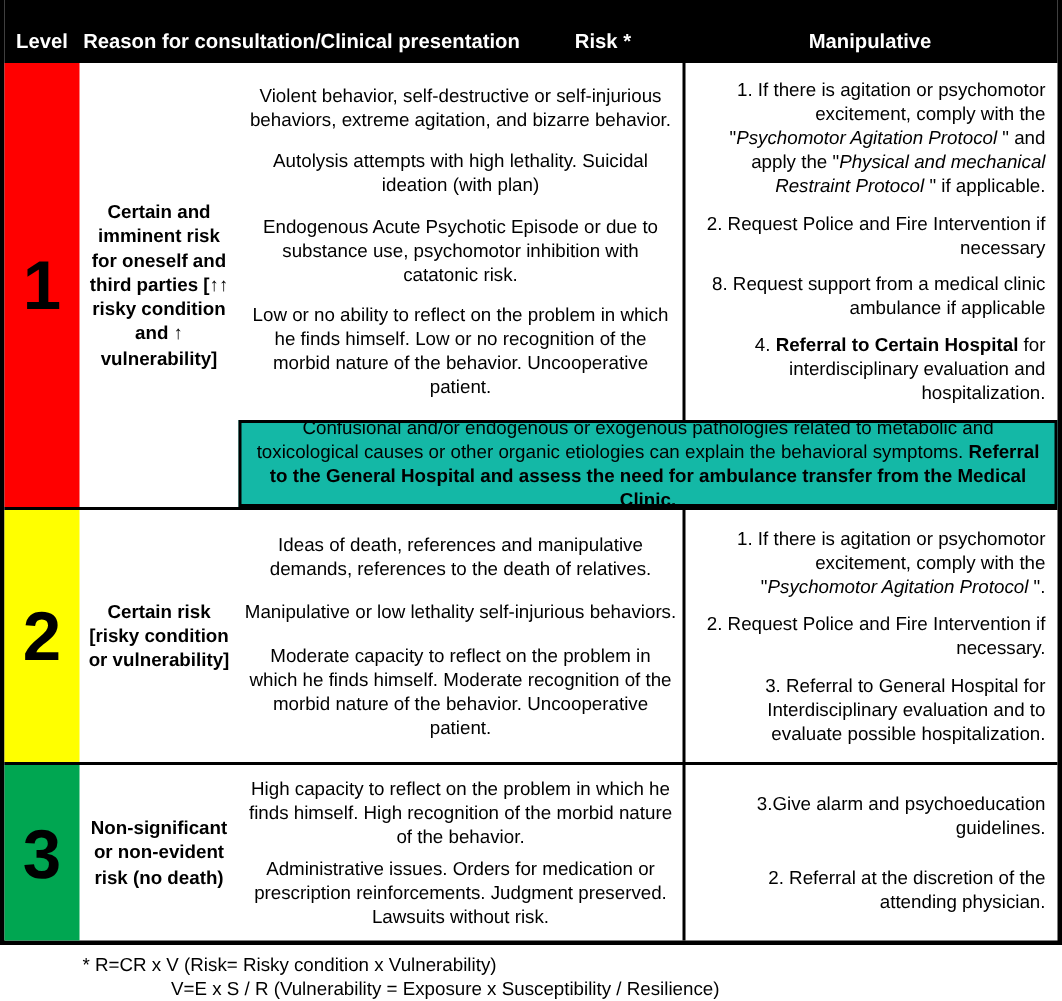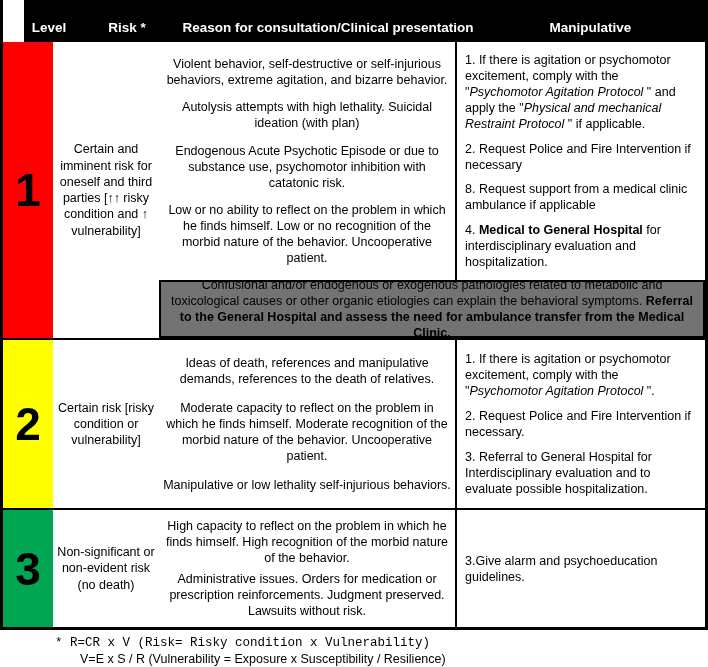--- a/index.html
+++ b/index.html
@@ -4,21 +4,21 @@
 <style>
   * { box-sizing: border-box; margin: 0; padding: 0; }
   html, body { width: 708px; background: #ffffff; }
   body { font-family: "Liberation Sans", sans-serif; color: #000; }
 
   .sheet { width: 708px; height: 667px; position: relative; }
 
   .tbl { width: 708px; border-left: 3px solid #000; border-right: 3px solid #000; border-bottom: 3px solid #000; }
 
   
-  .thead { display: flex; height: 42px; background: #000000; color: #ffffff; margin-left: 21px; }
+  .thead { display: flex; height: 42px; background: #000000; color: #ffffff; }
   .thead .hcell { display: flex; align-items: flex-end; justify-content: center;
                   font-weight: bold; font-size: 13.5px; line-height: 1.25;
                   padding-bottom: 5px; text-align: center; }
   .c-level  { width: 50px; }
   .c-risk   { width: 106px; }
   .c-reason { width: 296px; }
   .c-interv { flex: 1; }
 
   
   .trow { display: flex; }
@@ -27,111 +27,112 @@
   .row2 { height: 170px; }
   .row3 { height: 119px; }
 
   .level-cell { width: 50px; display: flex; align-items: center; justify-content: center;
                 font-weight: bold; font-size: 46px; }
   .bg-red    { background: #FF0000; }
   .bg-yellow { background: #FFFF00; }
   .bg-green  { background: #00A651; }
 
   .risk-cell { width: 106px; display: flex; align-items: center; justify-content: center;
-               text-align: center; font-weight: normal; font-size: 12.5px; line-height: 1.3;
+               text-align: center; font-weight: bold; font-size: 12.5px; line-height: 1.3;
                padding: 2px 3px; }
 
   .main-wrap { flex: 1; display: flex; flex-direction: column; }
   .main-cols { display: flex; flex: 1; min-height: 0; }
 
   .reason-col { width: 296px; display: flex; flex-direction: column; justify-content: space-evenly;
                 text-align: center; font-size: 12.5px; line-height: 1.28; padding: 2px 4px; }
   .interv-col { flex: 1; border-left: 2px solid #000;
                 display: flex; flex-direction: column; justify-content: space-evenly;
-                text-align: left; font-size: 12.5px; line-height: 1.28; padding: 2px 8px; }
+                text-align: right; font-size: 12.5px; line-height: 1.28; padding: 2px 8px; }
 
   .reason-col p, .interv-col p { margin: 0; }
   .it { font-style: italic; }
   .bd { font-weight: bold; }
 
-  .note-band { height: 58px; background: #737373; border: 2px solid #000;
+  .note-band { height: 58px; background: #14b8a6; border: 2px solid #000;
                display: flex; align-items: center; justify-content: center;
                text-align: center; font-size: 12.5px; line-height: 1.3; padding: 2px 8px; }
 
   
   .row2 .reason-col, .row3 .reason-col,
   .row2 .interv-col, .row3 .interv-col { height: 100%; }
 
   
   .footnote { height: 37px; padding-top: 6px; font-size: 12.5px; line-height: 1.25; }
-  .footnote .fl1 { padding-left: 55px; font-family: Liberation Mono, monospace; }
-  .footnote .fl2 { padding-left: 80px; }
+  .footnote .fl1 { padding-left: 55px; }
+  .footnote .fl2 { padding-left: 114px; }
 </style>
 </head>
 <body>
 
 <div class="sheet">
 
   <div class="tbl">
 
     <div class="thead">
       <div class="hcell c-level">Level</div>
+      <div class="hcell c-reason">Reason for consultation/Clinical presentation</div>
       <div class="hcell c-risk">Risk *</div>
-      <div class="hcell c-reason">Reason for consultation/Clinical presentation</div>
       <div class="hcell c-interv">Manipulative</div>
     </div>
 
     <div class="trow row1">
       <div class="level-cell bg-red">1</div>
       <div class="risk-cell">Certain and imminent risk for oneself and third parties [↑↑ risky condition and ↑ vulnerability]</div>
       <div class="main-wrap">
         <div class="main-cols">
           <div class="reason-col">
             <p>Violent behavior, self-destructive or self-injurious behaviors, extreme agitation, and bizarre behavior.</p>
             <p>Autolysis attempts with high lethality. Suicidal ideation (with plan)</p>
             <p>Endogenous Acute Psychotic Episode or due to substance use, psychomotor inhibition with catatonic risk.</p>
             <p>Low or no ability to reflect on the problem in which he finds himself. Low or no recognition of the morbid nature of the behavior. Uncooperative patient.</p>
           </div>
           <div class="interv-col">
             <p><span>1. If there is agitation or psychomotor excitement, comply with the "</span><span class="it">Psychomotor Agitation Protocol </span><span>" and apply the "</span><span class="it">Physical and mechanical Restraint Protocol </span><span>" if applicable.</span></p>
             <p>2. Request Police and Fire Intervention if necessary</p>
             <p>8. Request support from a medical clinic ambulance if applicable</p>
-            <p><span>4. </span><span class="bd">Medical to General Hospital</span><span> for interdisciplinary evaluation and hospitalization.</span></p>
+            <p><span>4. </span><span class="bd">Referral to Certain Hospital</span><span> for interdisciplinary evaluation and hospitalization.</span></p>
           </div>
         </div>
         <div class="note-band">
           <p><span>Confusional and/or endogenous or exogenous pathologies related to metabolic and toxicological causes or other organic etiologies can explain the behavioral symptoms. </span><span class="bd">Referral to the General Hospital and assess the need for ambulance transfer from the Medical Clinic.</span></p>
         </div>
       </div>
     </div>
 
     <div class="trow row2">
       <div class="level-cell bg-yellow">2</div>
       <div class="risk-cell">Certain risk [risky condition or vulnerability]</div>
       <div class="reason-col">
         <p>Ideas of death, references and manipulative demands, references to the death of relatives.</p>
+        <p>Manipulative or low lethality self-injurious behaviors.</p>
         <p>Moderate capacity to reflect on the problem in which he finds himself. Moderate recognition of the morbid nature of the behavior. Uncooperative patient.</p>
-        <p>Manipulative or low lethality self-injurious behaviors.</p>
       </div>
       <div class="interv-col">
         <p><span>1. If there is agitation or psychomotor excitement, comply with the "</span><span class="it">Psychomotor Agitation Protocol </span><span>".</span></p>
         <p>2. Request Police and Fire Intervention if necessary.</p>
         <p>3. Referral to General Hospital for Interdisciplinary evaluation and to evaluate possible hospitalization.</p>
       </div>
     </div>
 
     <div class="trow row3">
       <div class="level-cell bg-green">3</div>
       <div class="risk-cell">Non-significant or non-evident risk (no death)</div>
       <div class="reason-col">
         <p>High capacity to reflect on the problem in which he finds himself. High recognition of the morbid nature of the behavior.</p>
         <p>Administrative issues. Orders for medication or prescription reinforcements. Judgment preserved. Lawsuits without risk.</p>
       </div>
       <div class="interv-col">
         <p>3.Give alarm and psychoeducation guidelines.</p>
+        <p>2. Referral at the discretion of the attending physician.</p>
       </div>
     </div>
 
   </div>
 
   <div class="footnote">
     <div class="fl1">* R=CR x V (Risk= Risky condition x Vulnerability)</div>
     <div class="fl2">V=E x S / R (Vulnerability = Exposure x Susceptibility / Resilience)</div>
   </div>
 

